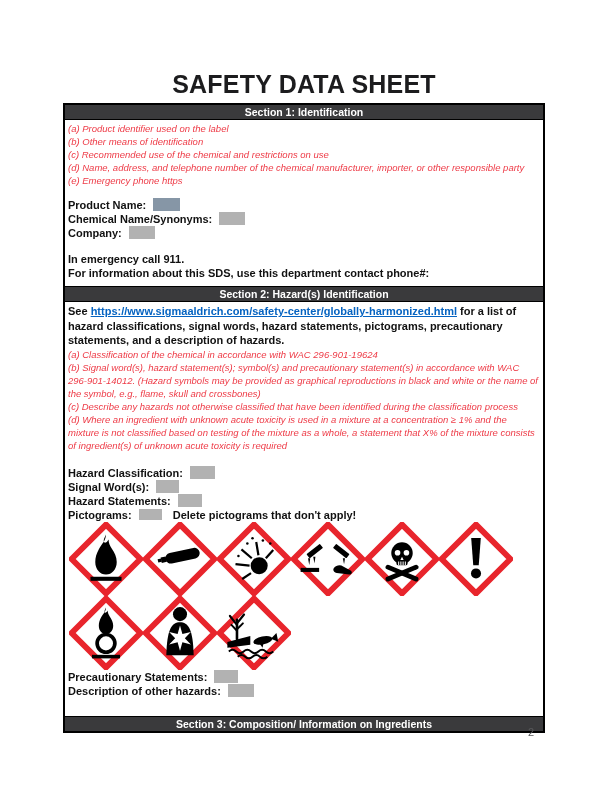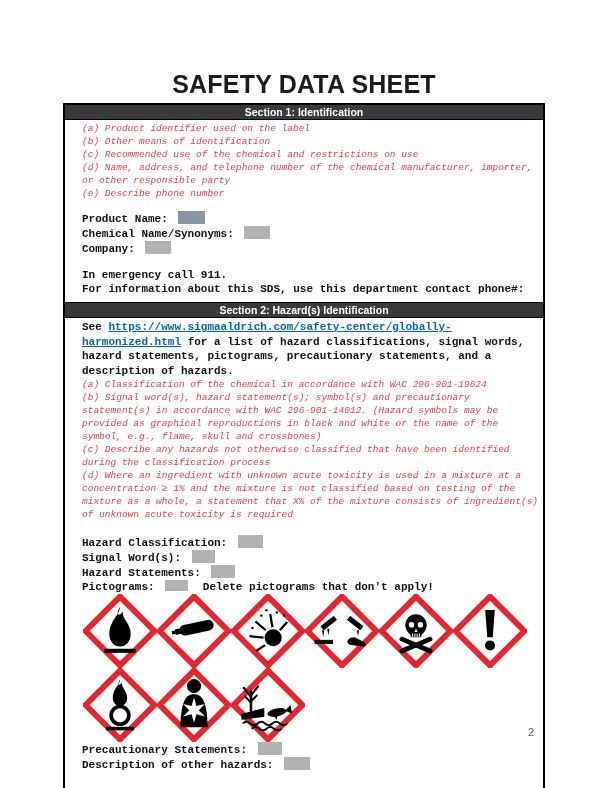--- a/index.html
+++ b/index.html
@@ -6,21 +6,21 @@
   .page{width:608px;height:788px;background:#fff;position:relative;overflow:hidden;
         font-family:"Liberation Sans","DejaVu Sans",sans-serif;color:#1a1a1a;}
   .title{padding-top:69px;text-align:center;font-size:25px;font-weight:700;
          letter-spacing:.2px;color:#1c1c1e;line-height:30px;}
   .doc-table{width:478px;margin:4px 0 0 63px;border:2px solid #000;}
   .sec-header{background:#3a3a3c;color:#fff;text-align:center;font-size:10.5px;
               font-weight:700;line-height:14px;}
   .sec-header.mid{border-top:1px solid #000;border-bottom:1px solid #000;}
   .sec-header.first{border-bottom:1px solid #000;text-align:center;}
   .sec-header.last{border-top:1px solid #000;}
-  .sec-body{padding:2px 3px 6px 17px;font-family:Liberation Mono, monospace;}
+  .sec-body{padding:2px 3px 6px 3px;}
   .red-item{color:#ee3b47;font-style:italic;font-size:9.5px;line-height:13px;}
   .b{font-weight:700;font-size:11px;line-height:14px;color:#111;}
   .intro{font-weight:700;font-size:11px;line-height:14.5px;color:#111;}
   .intro a{color:#0563c1;margin-top:12px;}
   .gap-s{height:11px;} .gap-m{height:12px;} .gap-l{height:14px;}
   .redact{display:inline-block;height:13px;vertical-align:-2px;margin-left:4px;}
   .rg{background:#b2b2b2;} .rb{background:#8696a6;}
   .w27{width:27px;} .w26{width:26px;} .w25{width:25px;} .w24{width:24px;} .w23{width:23px;}
   .h11{height:11px;vertical-align:-1px;}
   .note{margin-left:8px;}
@@ -36,21 +36,21 @@
   <div class="title">SAFETY DATA SHEET</div>
 
   <div class="doc-table">
 
     <div class="sec-header first">Section 1: Identification</div>
     <div class="sec-body">
       <div class="red-item">(a) Product identifier used on the label</div>
       <div class="red-item">(b) Other means of identification</div>
       <div class="red-item">(c) Recommended use of the chemical and restrictions on use</div>
       <div class="red-item">(d) Name, address, and telephone number of the chemical manufacturer, importer, or other responsible party</div>
-      <div class="red-item">(e) Describe phone number</div>
+      <div class="red-item">(e) Emergency phone https</div>
       <div class="gap-s"></div>
       <div class="b">
         <span>Product Name:</span>
         <span class="redact rb w27"></span>
       </div>
       <div class="b">
         <span>Chemical Name/Synonyms:</span>
         <span class="redact rg w26"></span>
       </div>
       <div class="b">

